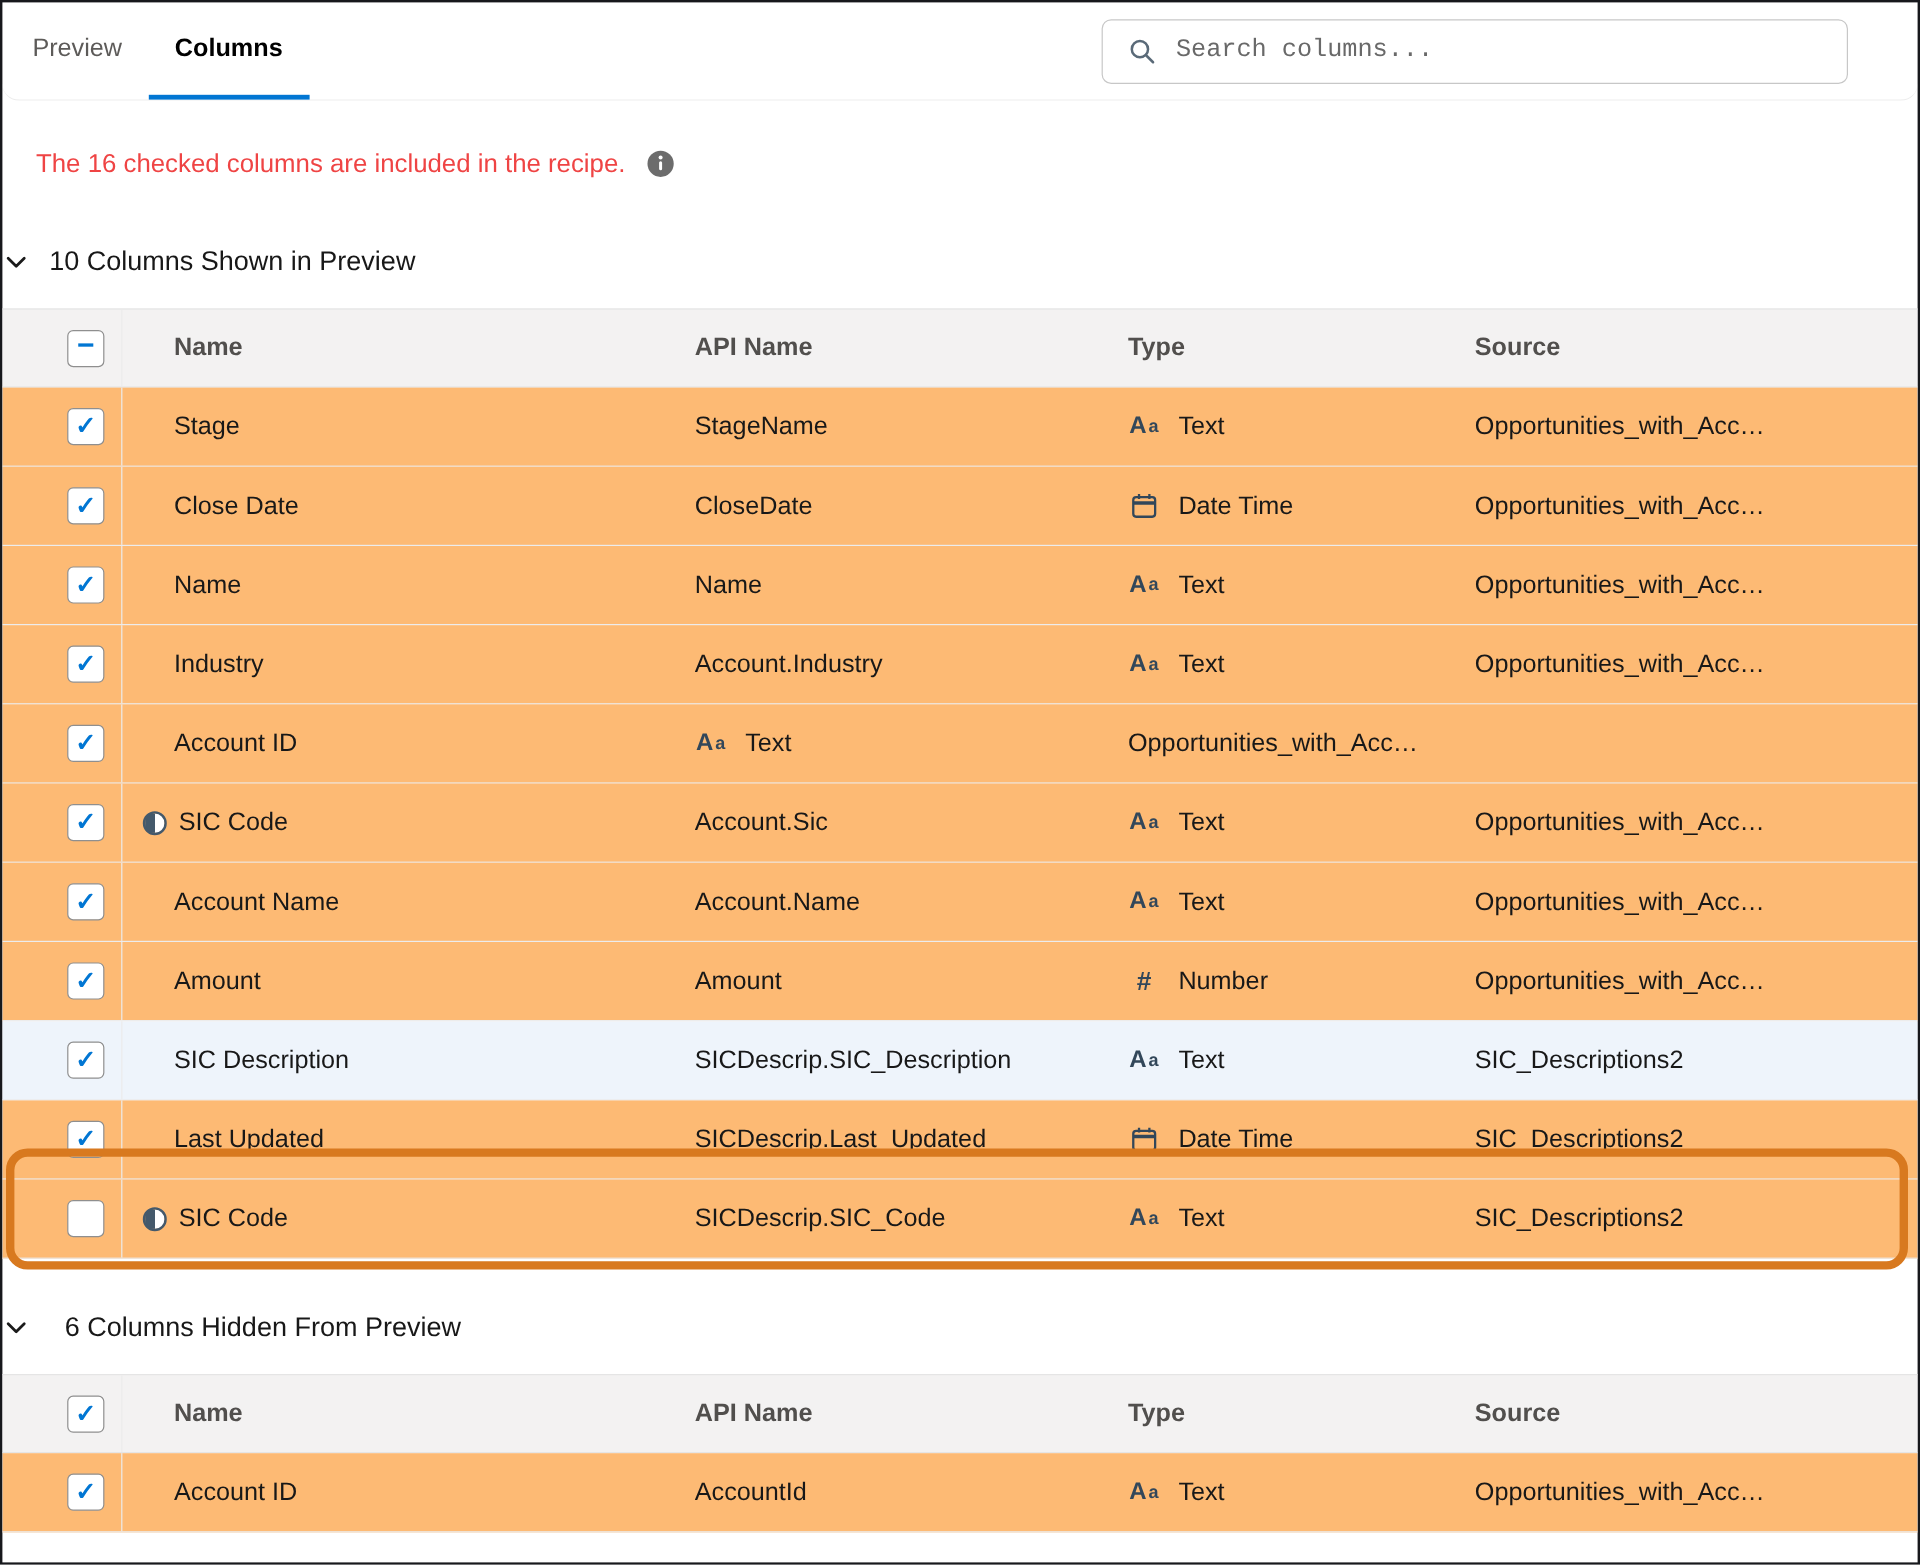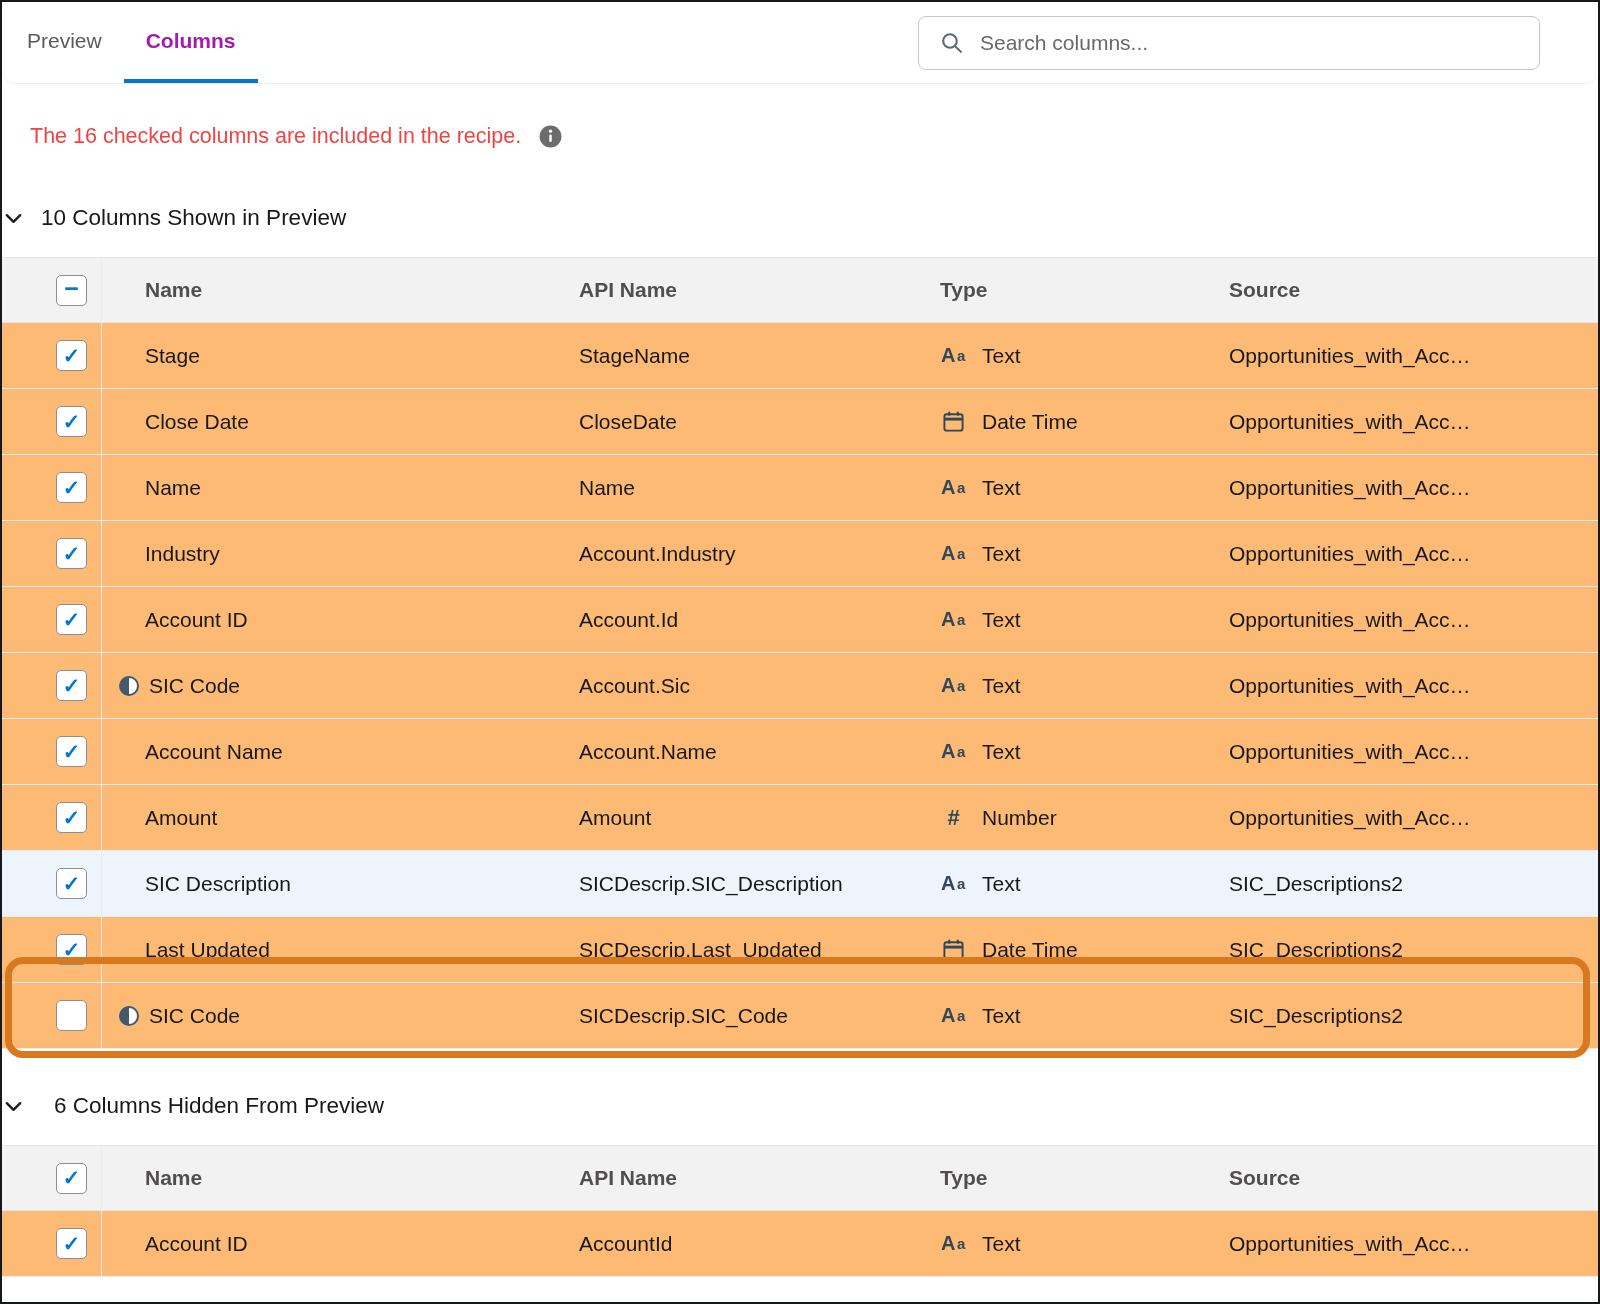--- a/index.html
+++ b/index.html
@@ -7,27 +7,27 @@
     width:1600px; height:1304px; box-sizing:border-box;
     border:2px solid #17181c; background:#fff; position:relative; overflow:hidden;
     font-family:"Liberation Sans", sans-serif; color:#181818;
   }
 
   
   .tab-bar { display:flex; align-items:stretch; height:82px; padding:0 58px 0 3px;
              border-bottom:1px solid #ececec; box-sizing:border-box;border-radius:14px; }
   .tab { display:flex; align-items:center; padding:0 22px; font-size:21px; color:#5d5b59;
          cursor:pointer; border-bottom:4px solid transparent; box-sizing:border-box; }
-  .tab.active { color:#a21caf; font-weight:700; border-bottom-color:var(--accent); }
+  .tab.active { color:#000000; font-weight:700; border-bottom-color:var(--accent); }
 
   .search-box { margin-left:auto; align-self:center; width:622px; height:54px;
                 border:1px solid #c7c7c7; border-radius:8px; display:flex; align-items:center;
                 padding:0 16px 0 20px; box-sizing:border-box; gap:14px; background:#fff; }
   .search-box input { border:none; outline:none; flex:1; font-size:21px;
-                      font-family:Liberation Sans, sans-serif; color:#ec4899; background:transparent; }
+                      font-family:Liberation Mono, monospace; color:#ec4899; background:transparent; }
   .search-box input::placeholder { color:#696969; }
 
   
   .info-line { display:flex; align-items:center; gap:17px; padding:40px 0 0 28px;
                font-size:21.5px; color:#ef4444; }
 
   
   .section-head { display:flex; align-items:center; gap:16px; 
                   margin-top:56px; font-size:22.5px; color:#181818; cursor:pointer; }
   .section + .section .section-head { margin-top:44px;gap:29px; }
@@ -209,21 +209,20 @@
   </div>
 
   <div class="row">
     <div class="cell cb">
               <span class="checkbox checked"></span>
             </div>
     <div class="cell name">
 
       <span>Account ID</span>
     </div>
-    <div class="cell api">Account.Id</div>
     <div class="cell type">
       <span class="ticon-slot">
                 <span class="ticon text">A<i>a</i></span>
               </span>
       <span>Text</span>
     </div>
     <div class="cell source">Opportunities_with_Acc…</div>
 
   </div>
 

